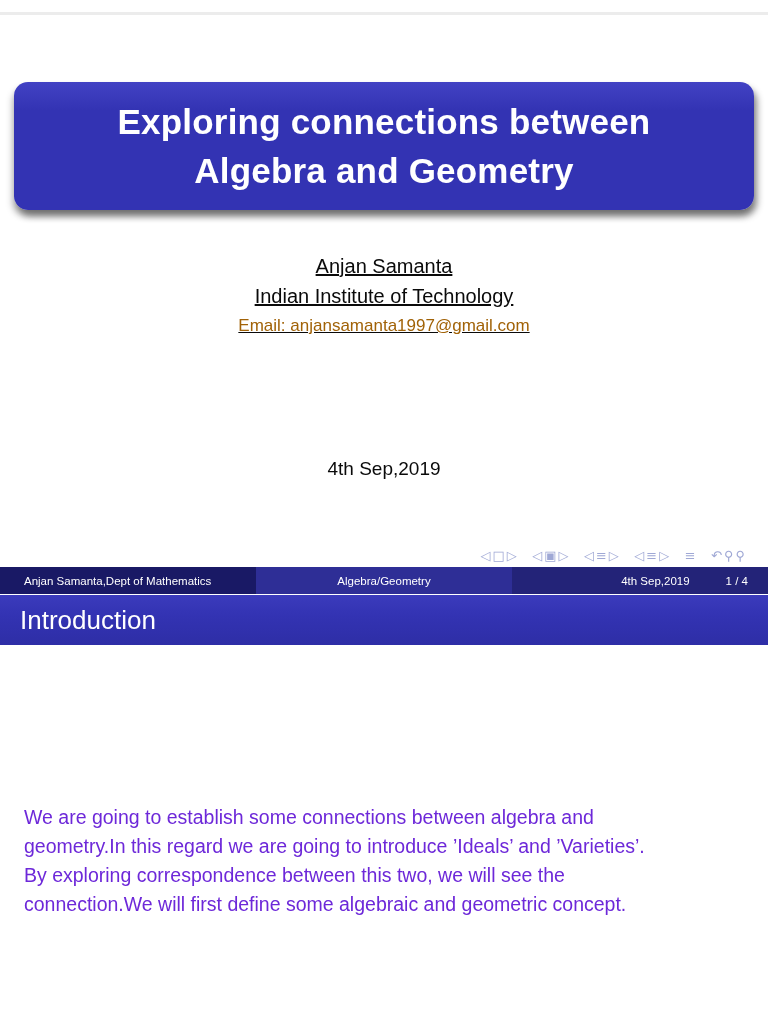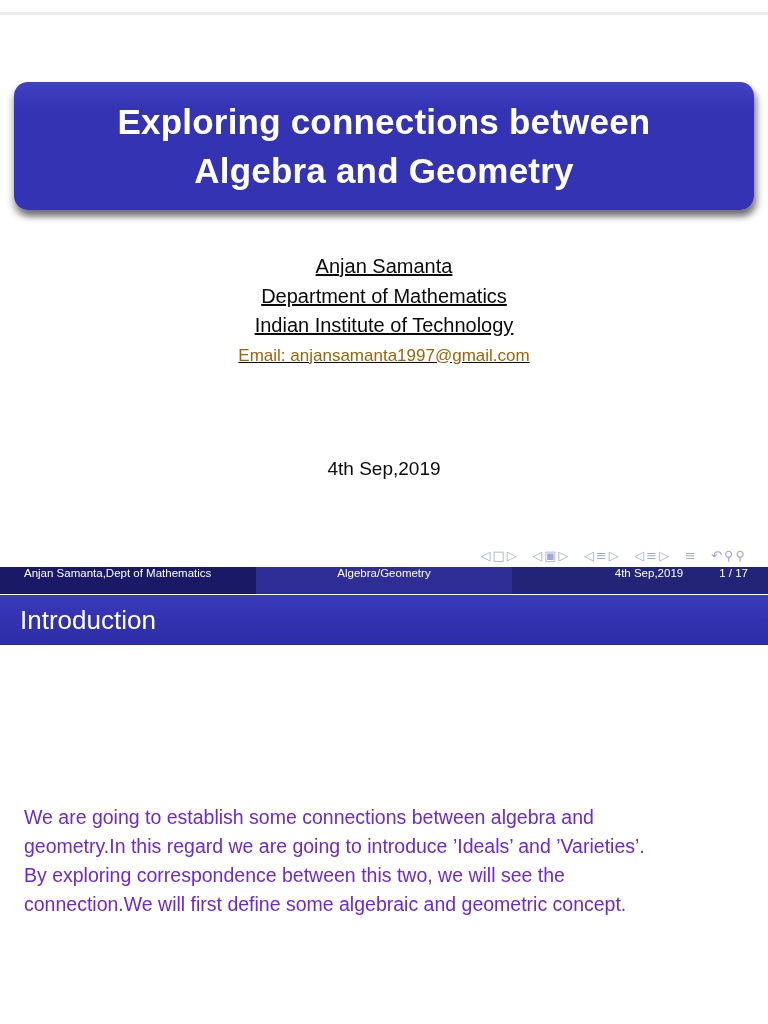--- a/index.html
+++ b/index.html
@@ -54,21 +54,21 @@
     display:inline-block;font-family:"DejaVu Sans", sans-serif;
     font-size:13px;line-height:17px;color:var(--nav-symbol);
     padding:0 1px;cursor:pointer;
   }
 
   
   .footline{
     position:absolute;top:555px;left:0;width:768px;height:19px;
     display:flex;color:#ffffff;font-size:11.5px;
   }
-  .foot-box{height:27px;display:flex;align-items:flex-start;}
+  .foot-box{height:27px;display:flex;align-items:center;}
   .foot-left{width:33.333%;background:var(--foot-left-bg);padding-left:24px;}
   .foot-mid{width:33.333%;background:var(--foot-mid-bg);justify-content:center;}
   .foot-right{
     width:33.334%;background:var(--foot-right-bg);
     justify-content:flex-end;gap:36px;padding-right:20px;
   }
 
   
   .frametitle{
     position:absolute;top:583px;left:0;width:768px;height:50px;
@@ -90,21 +90,20 @@
 
   <div>
 
     <div class="title-box">
       <div class="title-line">Exploring connections between</div>
       <div class="title-line">Algebra and Geometry</div>
     </div>
 
     <div class="author-block">
       <div class="author-line">Anjan Samanta</div>
-      <div class="author-line">Department of Mathematics</div>
       <div class="author-line">Indian Institute of Technology</div>
       <div class="email-line">Email: anjansamanta1997@gmail.com</div>
     </div>
 
     <div class="date-line">4th Sep,2019</div>
 
     <div class="nav-symbols">
       <span class="nav-group">
         <span class="nav-sym">◁</span><span class="nav-sym">□</span><span class="nav-sym">▷</span>
       </span>
@@ -127,21 +126,21 @@
 
     <div class="footline">
       <div class="foot-box foot-left">
         <span>Anjan Samanta,Dept of Mathematics</span>
       </div>
       <div class="foot-box foot-mid">
         <span>Algebra/Geometry</span>
       </div>
       <div class="foot-box foot-right">
         <span>4th Sep,2019</span>
-        <span>1 / 17</span>
+        <span>1 / 4</span>
       </div>
     </div>
   </div>
 
   <div>
     <div class="frametitle">Introduction</div>
     <div class="body-text">
       <div class="body-line">We are going to establish some connections between algebra and</div>
       <div class="body-line">geometry.In this regard we are going to introduce ’Ideals’ and ’Varieties’.</div>
       <div class="body-line">By exploring correspondence between this two, we will see the</div>

